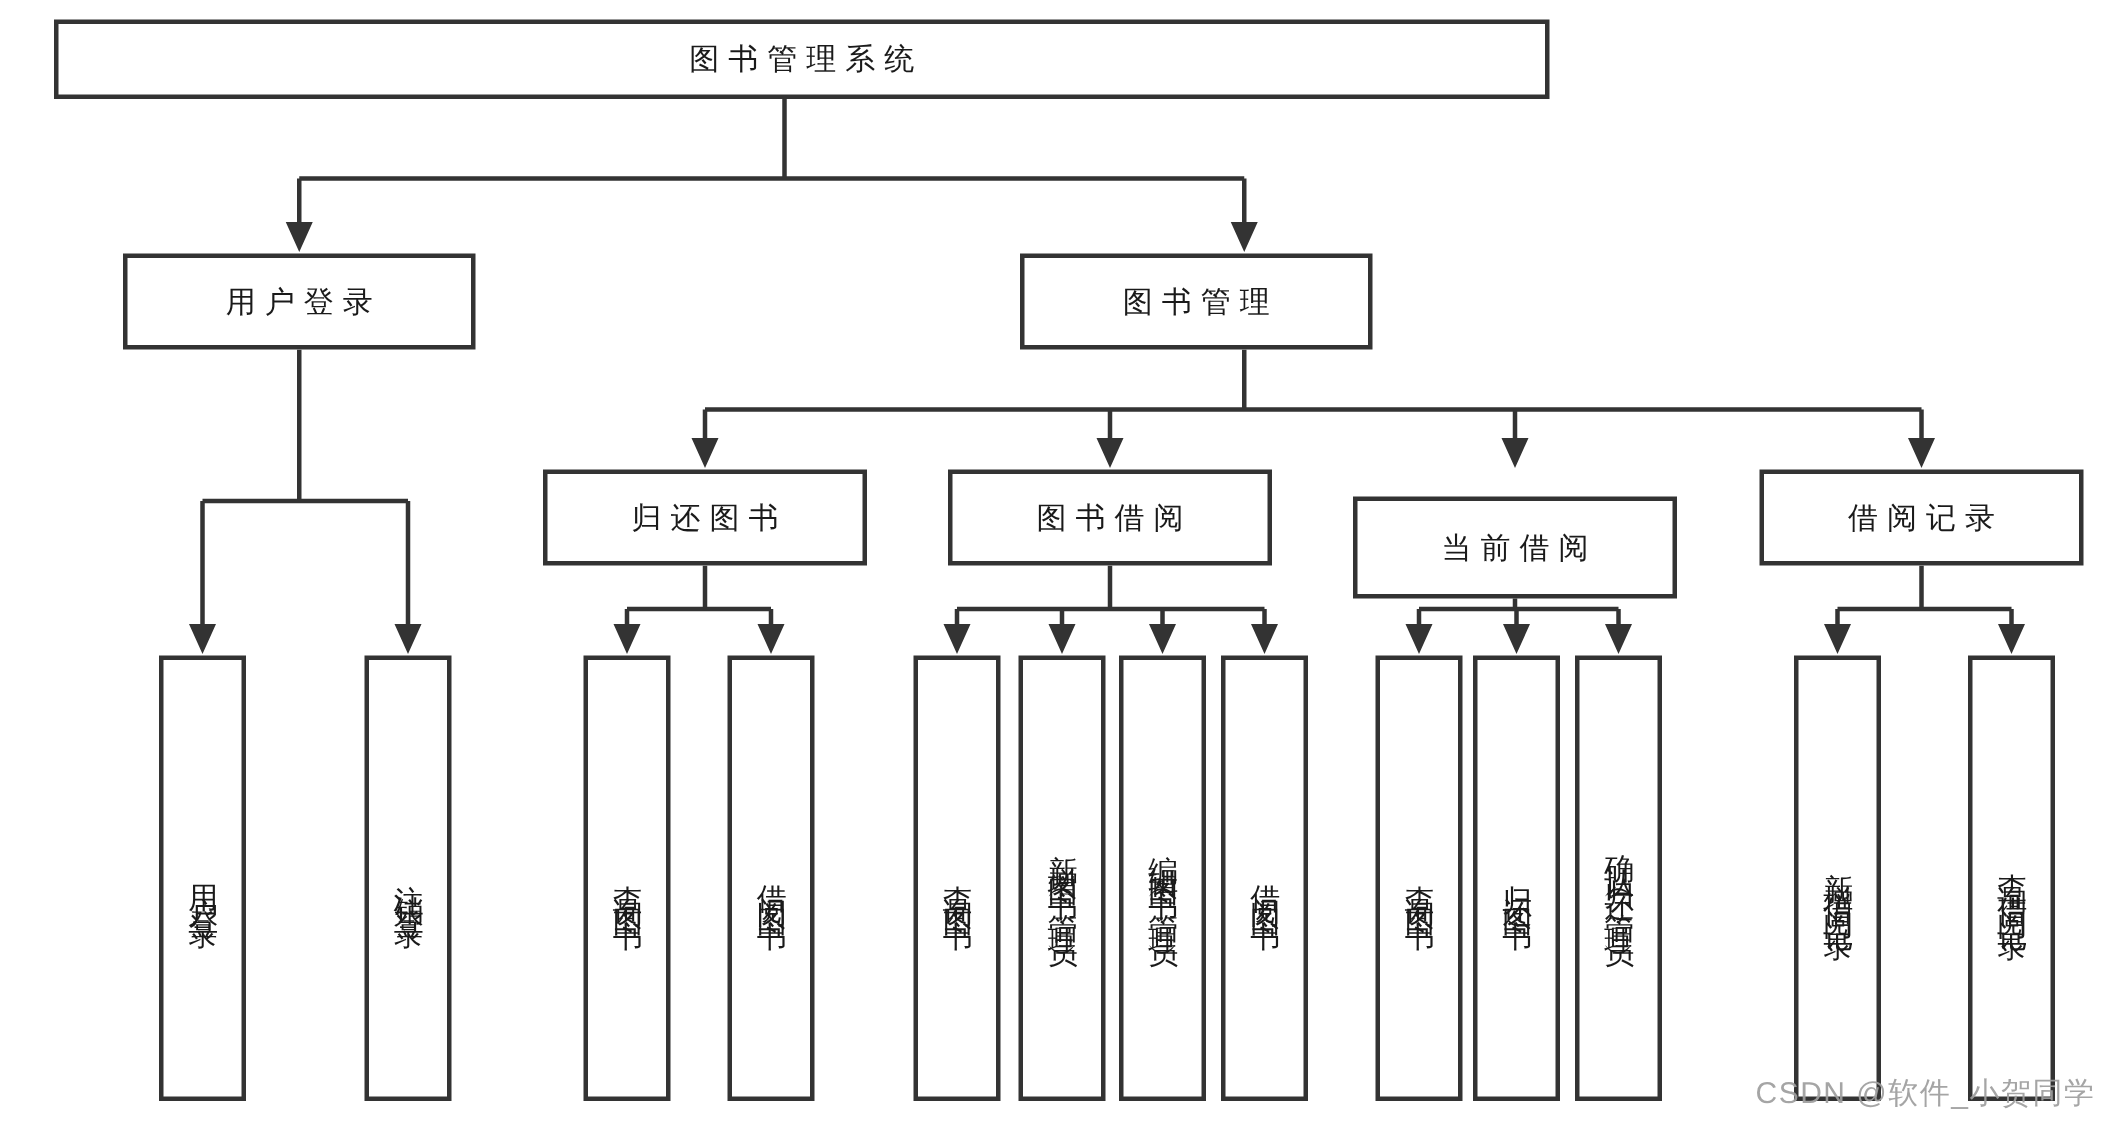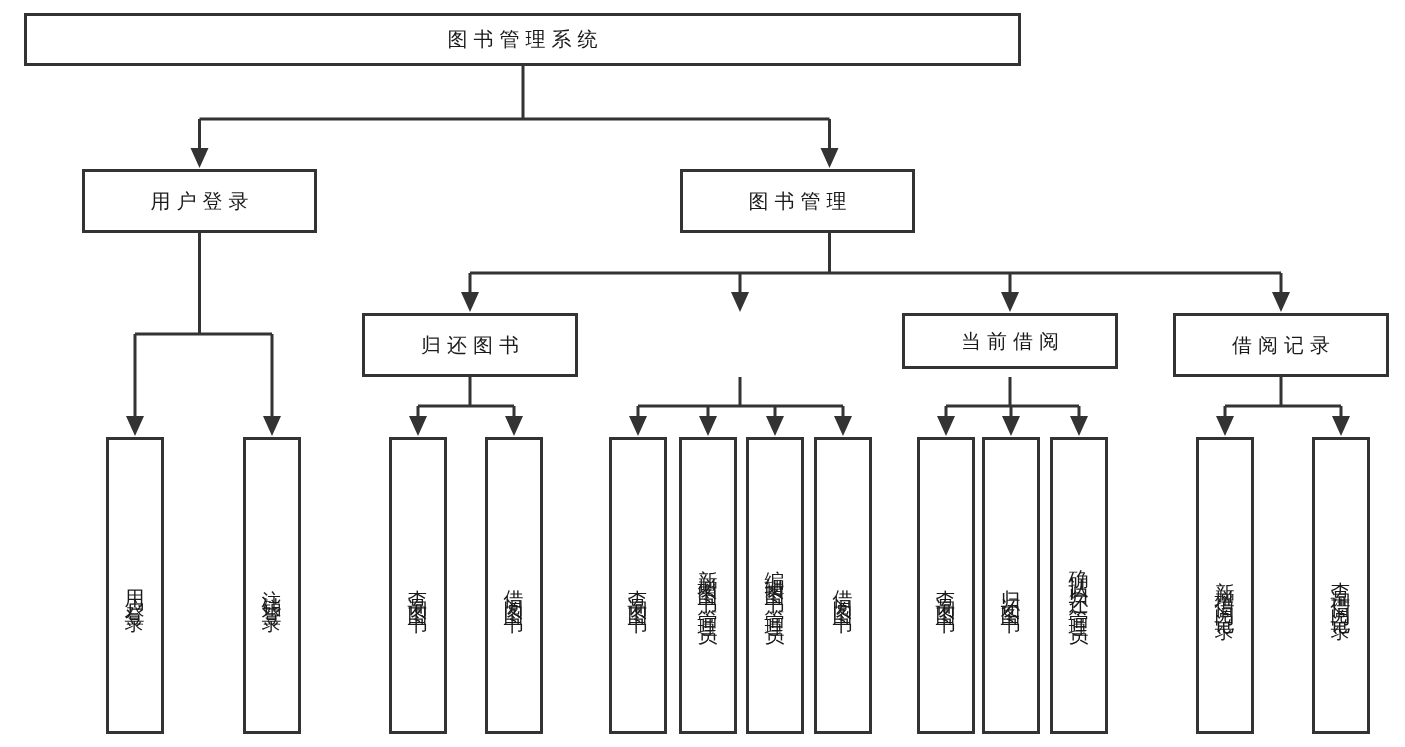--- a/index.html
+++ b/index.html
@@ -30,35 +30,38 @@
              M946 406V420 M1011 406V420 M1079 406V420 M1225 406V420 M1341 406V420" fill="none" stroke="#333333" stroke-width="3"></path>
     <path d="M190.5 148h18l-9 20z M820.5 148h18l-9 20z
              M461 292h18l-9 20z M731 292h18l-9 20z M1001 292h18l-9 20z M1272 292h18l-9 20z
              M126 416h18l-9 20z M263 416h18l-9 20z
              M409 416h18l-9 20z M505 416h18l-9 20z
              M629 416h18l-9 20z M699 416h18l-9 20z M766 416h18l-9 20z M834 416h18l-9 20z
              M937 416h18l-9 20z M1002 416h18l-9 20z M1070 416h18l-9 20z
              M1216 416h18l-9 20z M1332 416h18l-9 20z" fill="#333333" stroke="none"></path>
   </svg>
 
-  <div class="node h" style="left:24px;top:13px;width:997px;height:53px">
+  <div class="node h" style="left:36px;top:13px;width:997px;height:53px">
     <span class="lbl">图书管理系统</span>
   </div>
 
   <div class="node h" style="left:82px;top:169px;width:235px;height:64px">
     <span class="lbl">用户登录</span>
   </div>
   <div class="node h" style="left:680px;top:169px;width:235px;height:64px">
     <span class="lbl">图书管理</span>
   </div>
 
   <div class="node h" style="left:362px;top:313px;width:216px;height:64px">
     <span class="lbl">归还图书</span>
   </div>
-  <div class="node h" style="left:902px;top:313px;width:216px;height:56px">
+  <div class="node h" style="left:632px;top:313px;width:216px;height:64px">
+    <span class="lbl">图书借阅</span>
+  </div>
+  <div class="node h" style="left:902px;top:331px;width:216px;height:68px">
     <span class="lbl">当前借阅</span>
   </div>
   <div class="node h" style="left:1173px;top:313px;width:216px;height:64px">
     <span class="lbl">借阅记录</span>
   </div>
 
   <div class="node v" style="left:106px;top:437px;width:58px;height:297px">
     <span class="lbl">用户登录</span>
   </div>
   <div class="node v" style="left:243px;top:437px;width:58px;height:297px">
@@ -95,13 +98,14 @@
     <span class="lbl">确认归还（管理员）</span>
   </div>
 
   <div class="node v" style="left:1196px;top:437px;width:58px;height:297px">
     <span class="lbl">新增借阅记录</span>
   </div>
   <div class="node v" style="left:1312px;top:437px;width:58px;height:297px">
     <span class="lbl">查询借阅记录</span>
   </div>
 
+  <div class="watermark">CSDN @软件_小贺同学</div>
 </div>
 
 </body></html>

